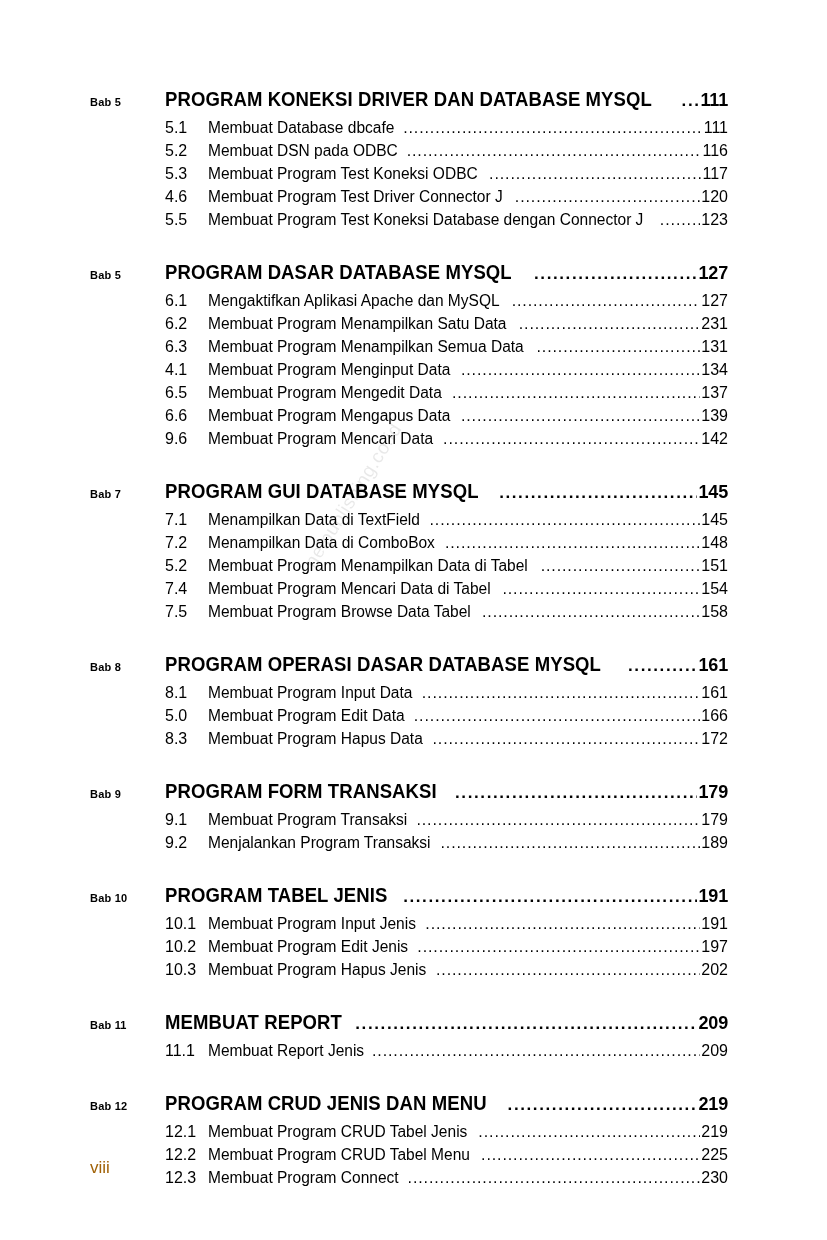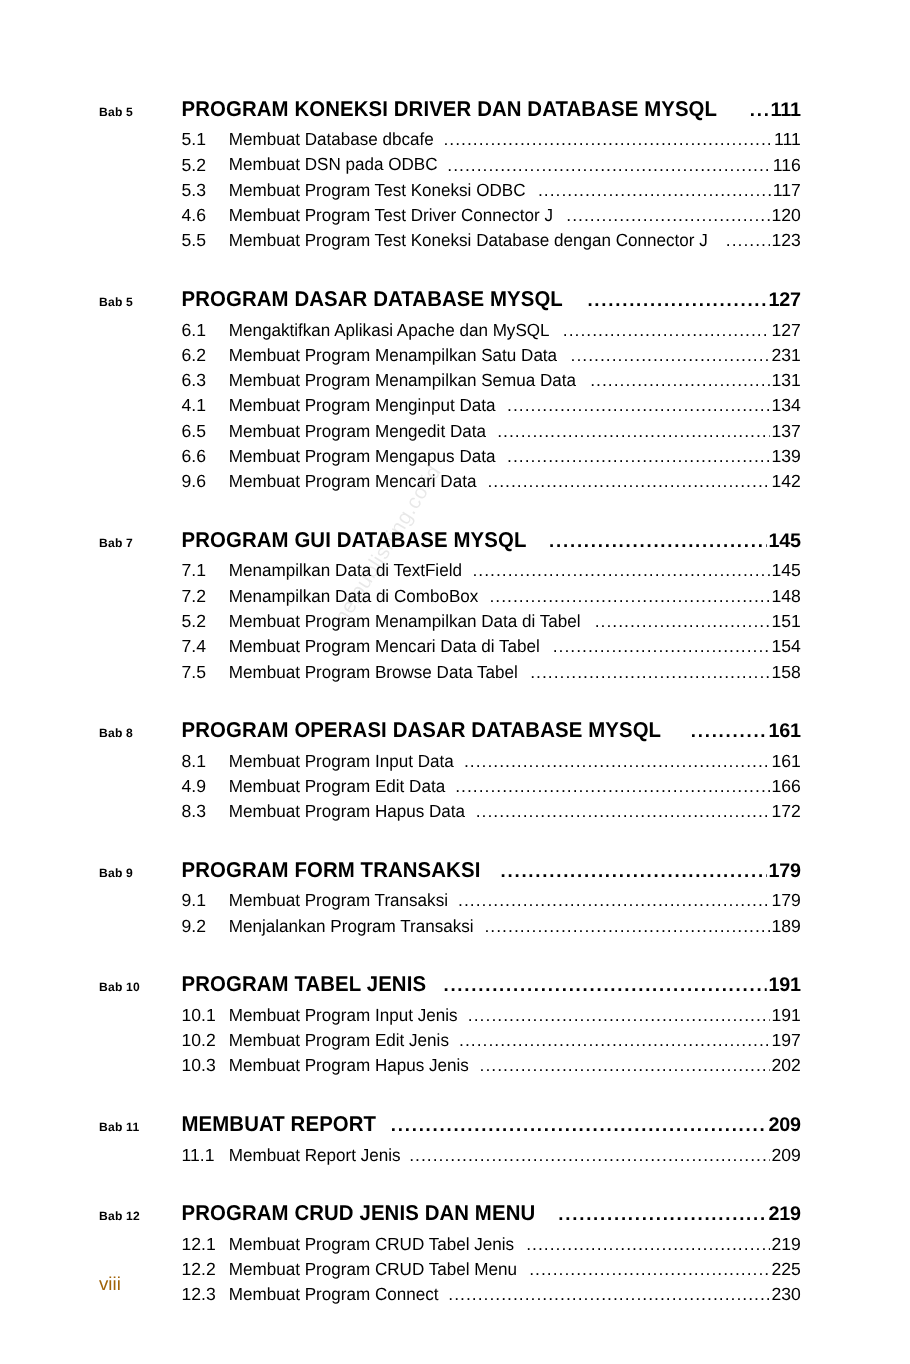--- a/index.html
+++ b/index.html
@@ -280,21 +280,21 @@
           <span class="leader">................................................................................................................</span>
           <span class="chapter-page">161</span>
         </div>
         <div class="sub-row">
           <span class="sub-num">8.1</span>
           <span class="sub-title">Membuat Program Input Data</span>
           <span class="leader">................................................................................................................</span>
           <span class="sub-page">161</span>
         </div>
         <div class="sub-row">
-          <span class="sub-num">4.9</span>
+          <span class="sub-num">5.0</span>
           <span class="sub-title">Membuat Program Edit Data</span>
           <span class="leader">................................................................................................................</span>
           <span class="sub-page">166</span>
         </div>
         <div class="sub-row">
           <span class="sub-num">8.3</span>
           <span class="sub-title">Membuat Program Hapus Data</span>
           <span class="leader">................................................................................................................</span>
           <span class="sub-page">172</span>
         </div>

